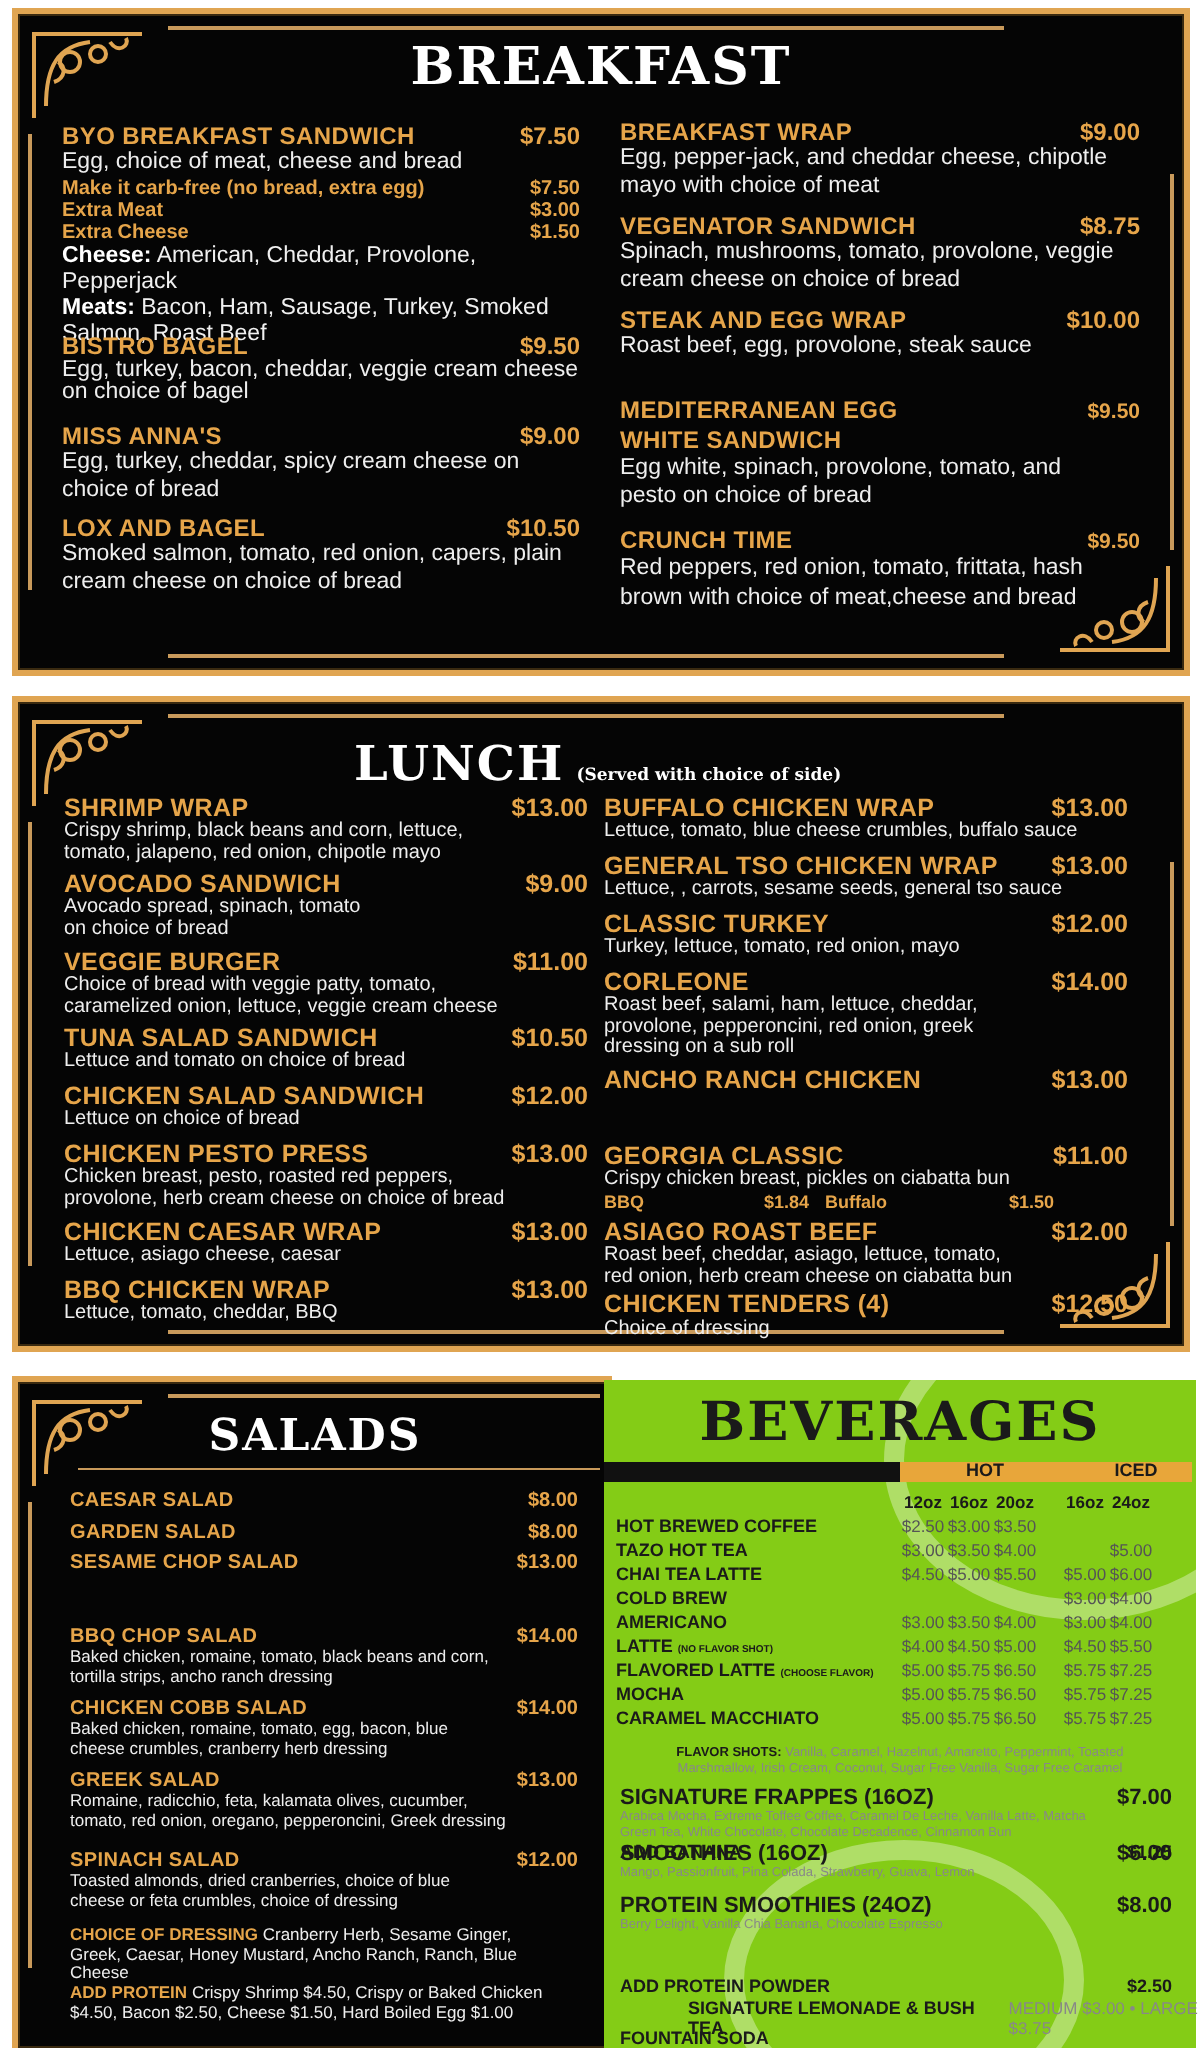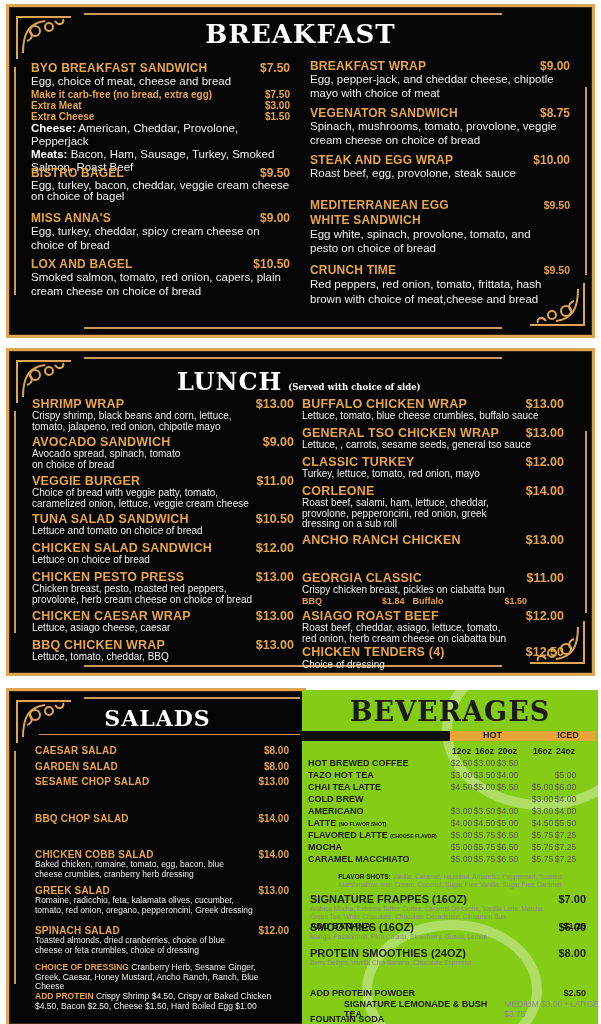--- a/index.html
+++ b/index.html
@@ -352,20 +352,21 @@
       <div class="row">
         <span class="name" style="font-size:10px;">SESAME CHOP SALAD</span>
         <span class="price" style="font-size:10px;">$13.00</span>
       </div>
     </div>
   <div class="item" style="left:35px; top:813px; width:254px;">
       <div class="row">
         <span class="name" style="font-size:10px;">BBQ CHOP SALAD</span>
         <span class="price" style="font-size:10px;">$14.00</span>
       </div>
+      <div class="desc" style="font-size:8.5px; line-height:9.5px; width:230px;">Baked chicken, romaine, tomato, black beans and corn, tortilla strips, ancho ranch dressing</div>
     </div>
   <div class="item" style="left:35px; top:849px; width:254px;">
       <div class="row">
         <span class="name" style="font-size:10px;">CHICKEN COBB SALAD</span>
         <span class="price" style="font-size:10px;">$14.00</span>
       </div>
       <div class="desc" style="font-size:8.5px; line-height:9.5px; width:200px;">Baked chicken, romaine, tomato, egg, bacon, blue cheese crumbles, cranberry herb dressing</div>
     </div>
   <div class="item" style="left:35px; top:885px; width:254px;">
       <div class="row">

